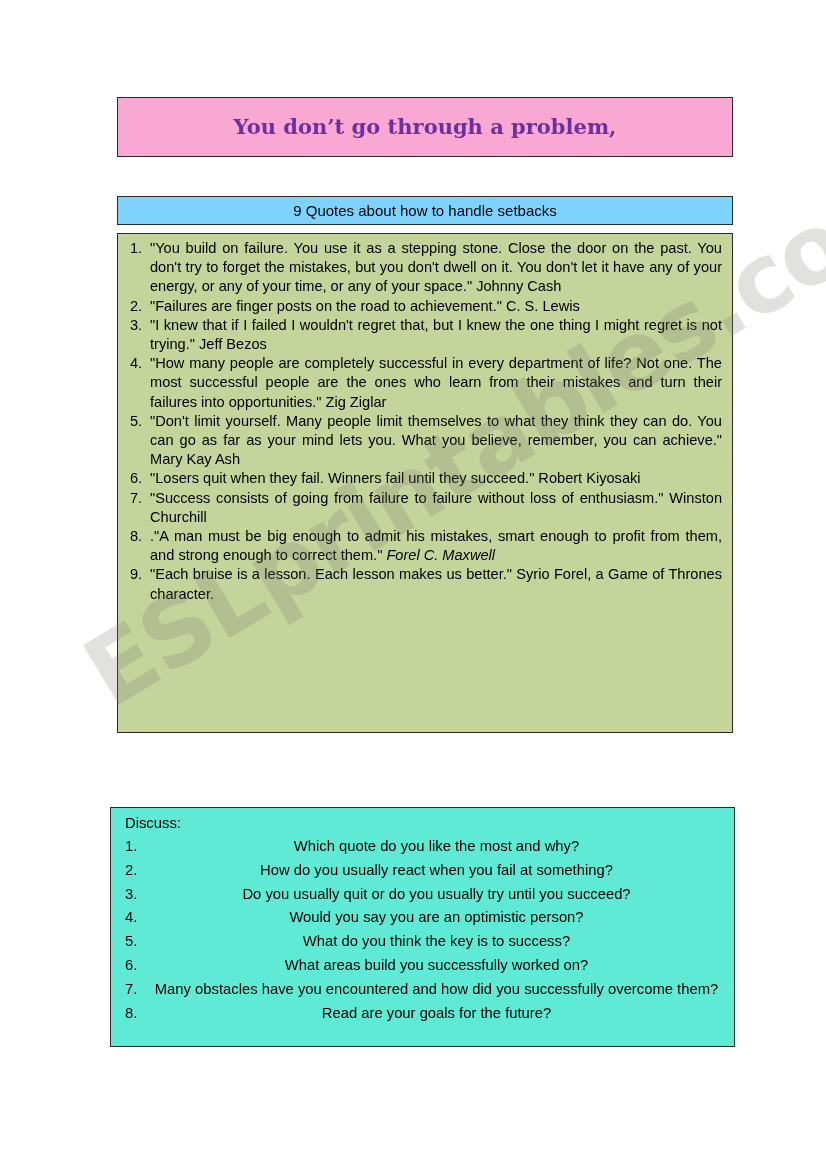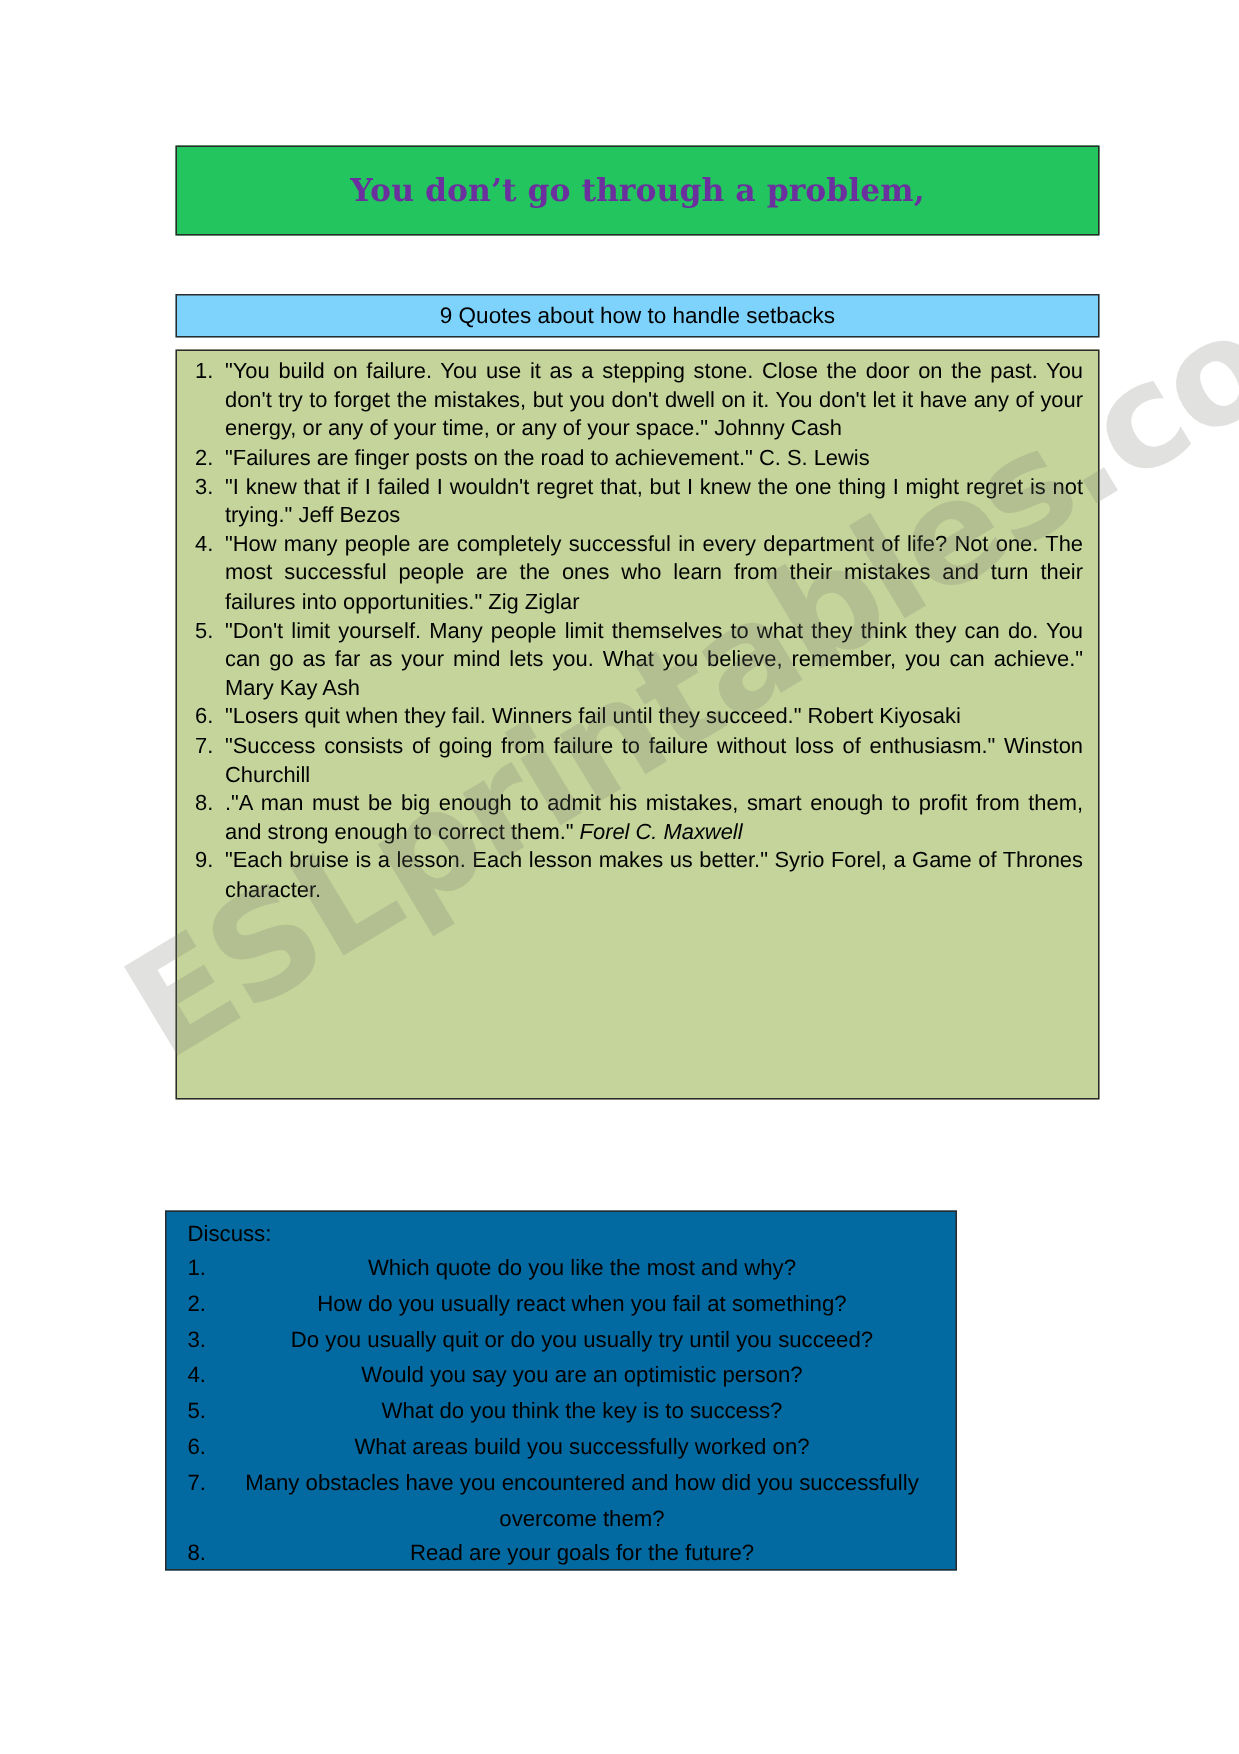--- a/index.html
+++ b/index.html
@@ -43,21 +43,21 @@
     z-index: 5;
   }
 
   
   .title-banner {
     position: absolute;
     left: 117px;
     top: 97px;
     width: 616px;
     height: 60px;
-    background: #22c55e;
+    background: #f9a8d4;
     border: 1px solid #2b2b2b;
     box-sizing: border-box;
     display: flex;
     flex-direction: column;
     align-items: center;
     justify-content: center;
     z-index: 2;
   }
   .title-line {
     font-family: "DejaVu Serif", serif;
@@ -139,23 +139,23 @@
     color: #1f1fa8;
     text-decoration: underline;
     word-break: break-all;
   }
 
   
   .discuss-box {
     position: absolute;
     left: 110px;
     top: 807px;
-    width: 528px;
+    width: 625px;
     height: 240px;
-    background: #0369a1;
+    background: #5eead4;
     border: 1px solid #2b2b2b;
     box-sizing: border-box;
     padding: 5px 8px 6px 8px;
     z-index: 2;
   }
   .discuss-head {
     font-size: 14.8px;
     line-height: 21px;
     padding-left: 6px;
     margin-bottom: 1px;

